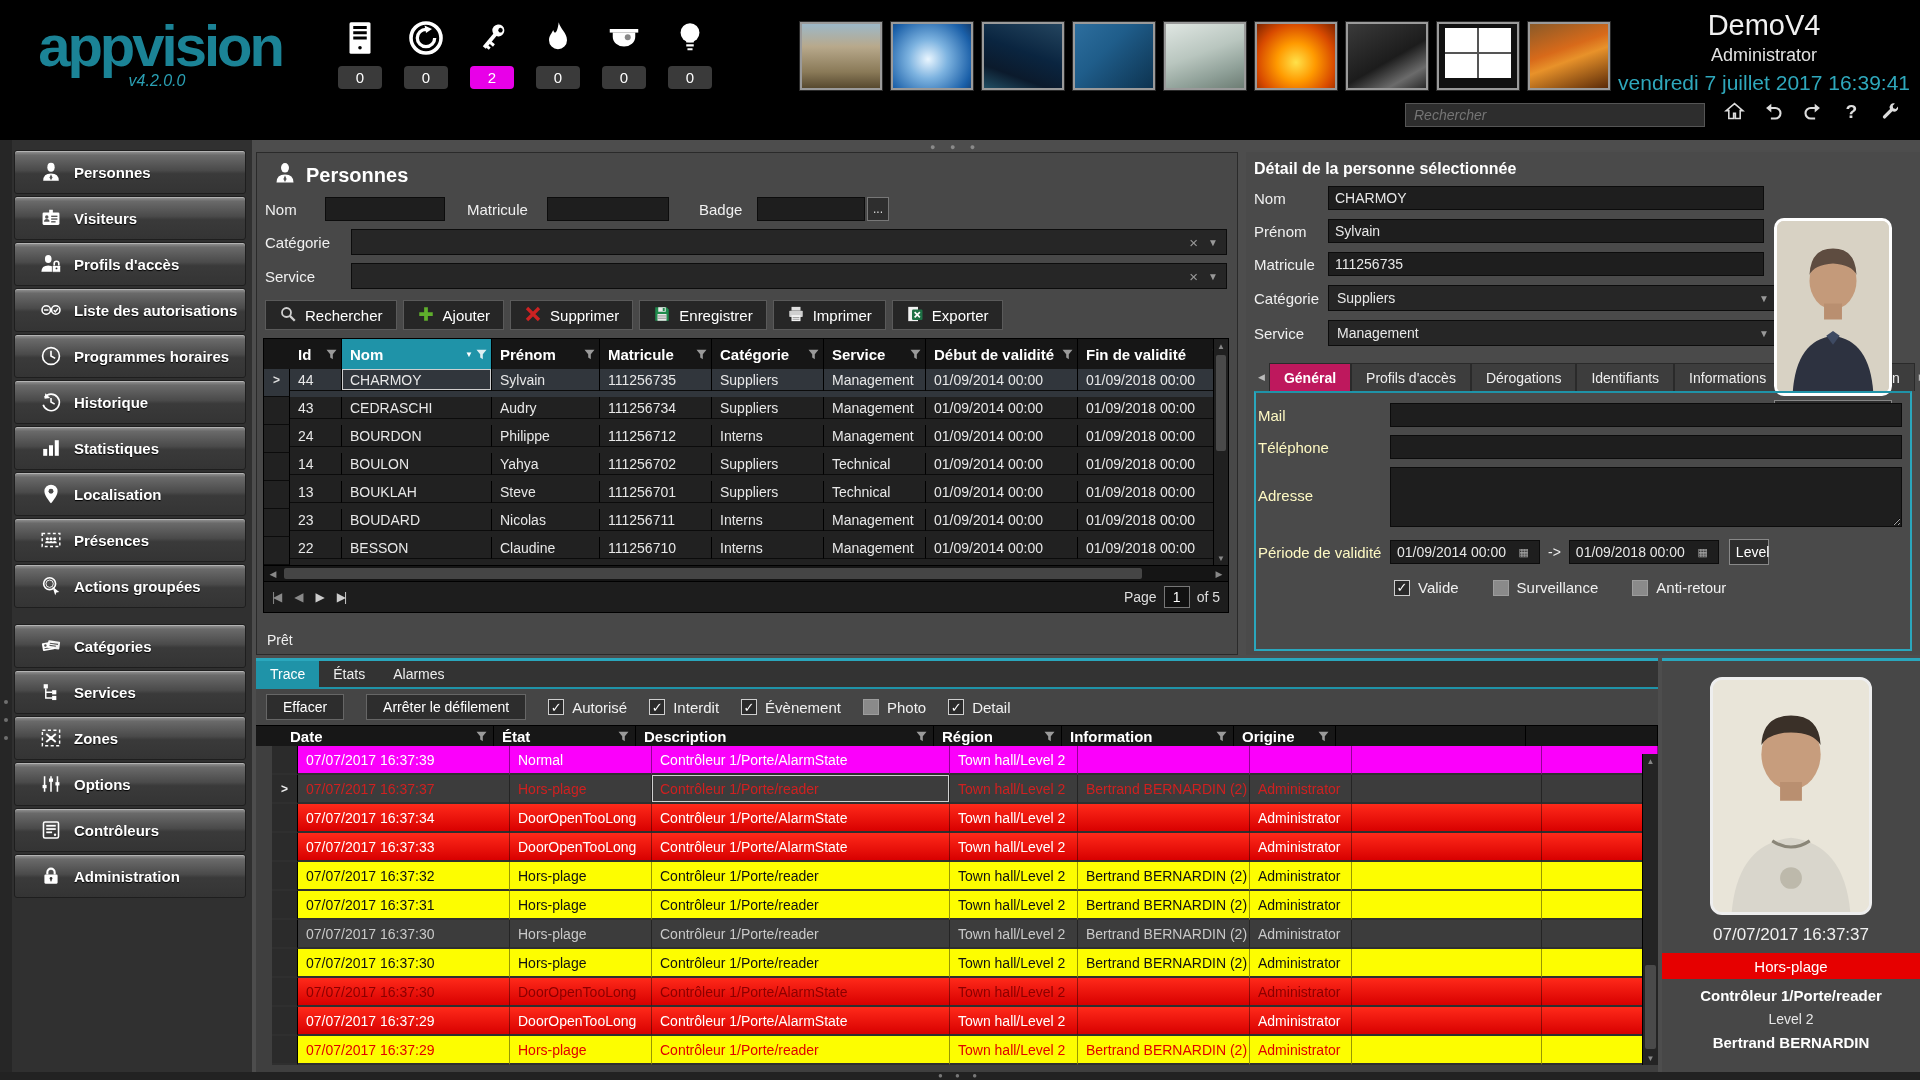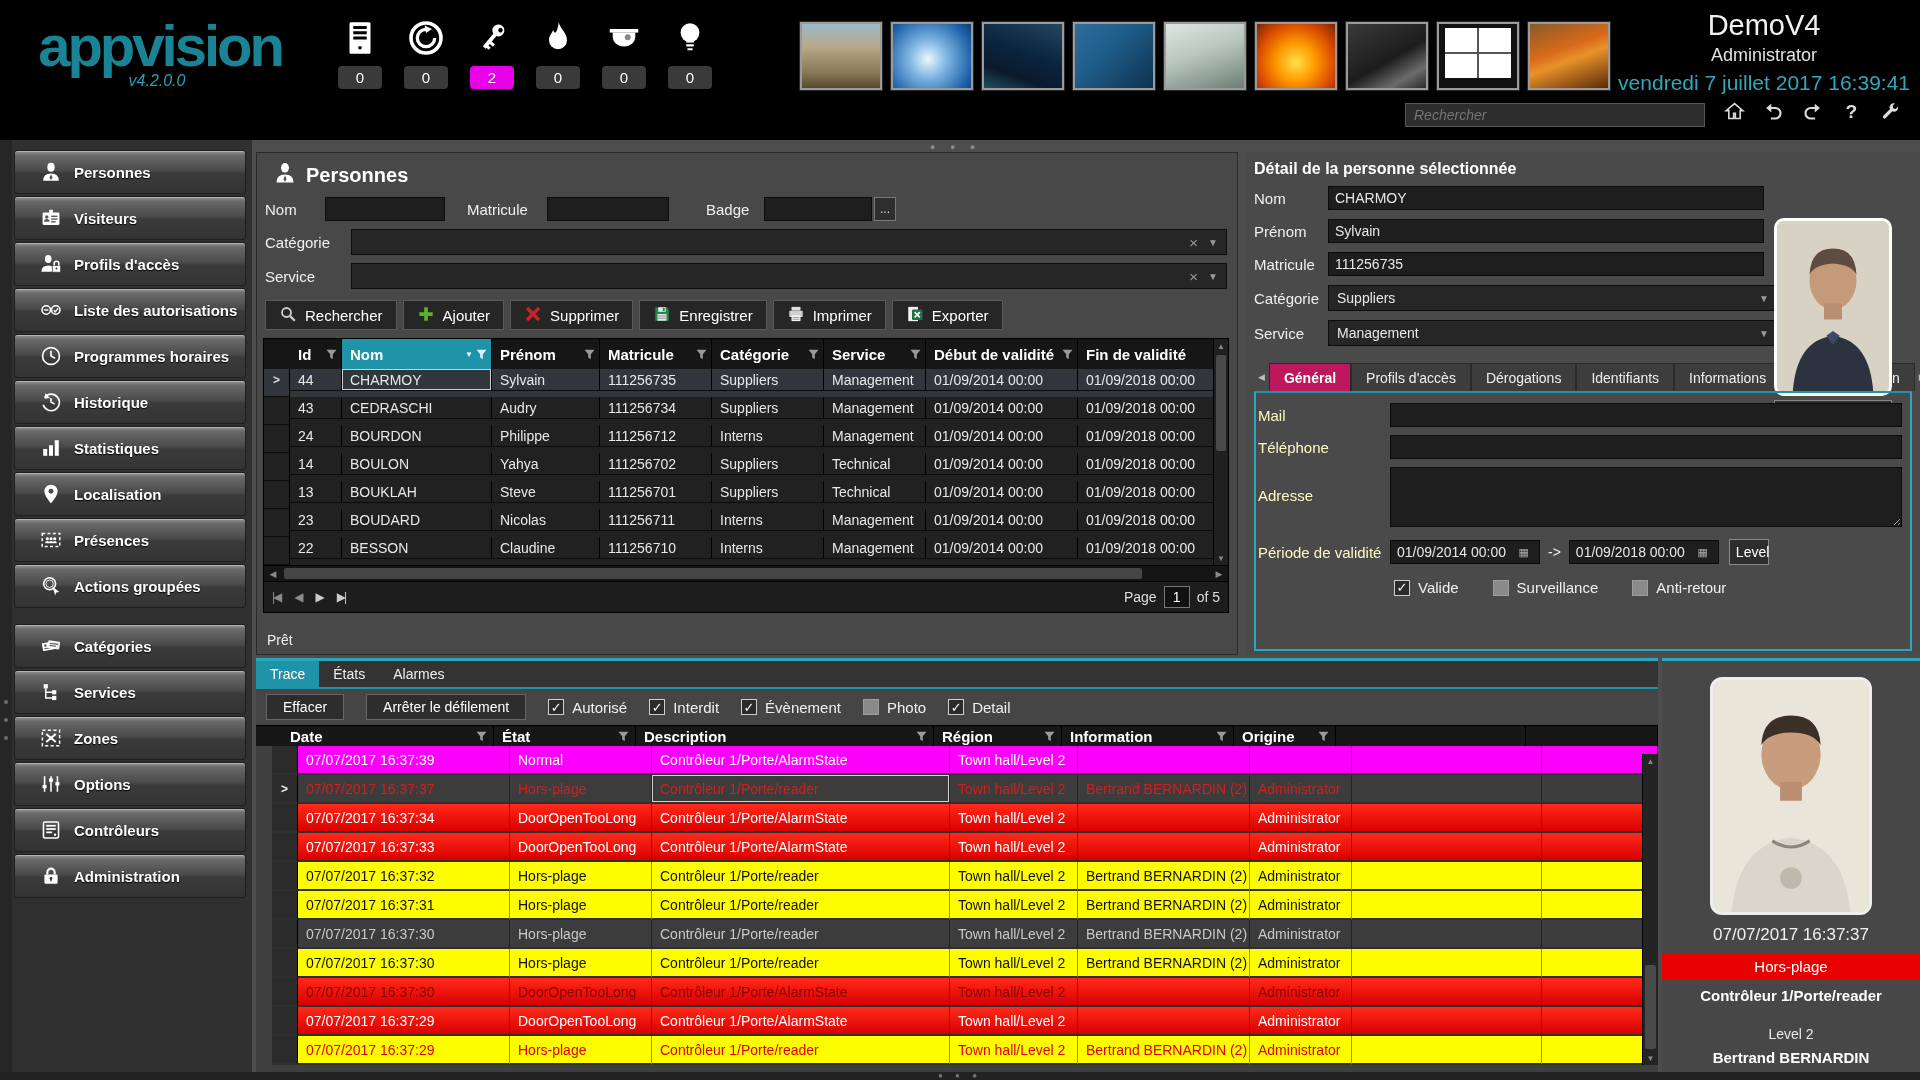--- a/index.html
+++ b/index.html
@@ -149,21 +149,21 @@
   .tvscroll{position:absolute;right:0;top:28px;width:15px;bottom:0;background:#242424;border-left:1px solid #000;display:flex;flex-direction:column;align-items:center;}
   .tvscroll .arr{color:#888;font-size:8px;height:14px;display:flex;align-items:center;cursor:pointer;}
   .tvscroll .vthumb{width:11px;height:84px;background:#4a4a4a;border-radius:2px;margin-top:auto;cursor:grab;}
   .tvscroll .arr.bottom{margin-top:2px;}
   
   .event-panel{position:absolute;left:1662px;top:658px;width:258px;height:414px;background:#474747;border-top:3px solid #2aa7bd;box-sizing:border-box;text-align:center;}
   .photo2{width:156px;height:232px;border:3px solid #eee;border-radius:12px;overflow:hidden;background:#e8e4da;margin:16px auto 0 auto;}
   .ev-time{color:#f0f0f0;font-size:17px;margin-top:10px;}
   .ev-banner{height:26px;background:#e60000;color:#fff;font-size:15px;display:flex;align-items:center;justify-content:center;margin-top:8px;}
   .ev-src{color:#fff;font-size:15px;font-weight:bold;margin-top:8px;}
-  .ev-level{color:#e8e8e8;font-size:14px;margin-top:22px;}
+  .ev-level{color:#e8e8e8;font-size:14px;margin-top:7px;}
   .ev-person{color:#fff;font-size:15px;font-weight:bold;margin-top:7px;}
   
   .bottomstrip{position:absolute;left:0;top:1072px;width:1920px;height:8px;background:#222;color:#777;font-size:8px;text-align:center;line-height:7px;letter-spacing:5px;cursor:row-resize;}
 </style>
 </head>
 <body>
 
 <div class="screen">
 
   <header class="topbar">
@@ -487,21 +487,21 @@
             <path d="M3.5 21.5 q0-8 8.5-8 q8.5 0 8.5 8 z" fill="#fff"></path>
             <path d="M12 14.5 l-1.6 3.5 l1.6 3 l1.6-3 z" fill="#555"></path>
           </svg></span>
       <h1>Personnes</h1>
     </div>
     <div class="frow">
       <label class="flabel" style="width:52px">Nom</label>
       <input class="tinput" style="width: 120px;">
       <label class="flabel" style="width:72px;margin-left:14px">Matricule</label>
       <input class="tinput" style="width: 122px;">
-      <label class="flabel" style="width:50px;margin-left:29px">Badge</label>
+      <label class="flabel" style="width:50px;margin-left:22px">Badge</label>
       <input class="tinput" style="width: 108px;">
       <button class="more" style="margin-left:-6px">...</button>
     </div>
     <div class="frow">
       <label class="flabel" style="width:78px">Catégorie</label>
       <div class="select" style="flex:1">
         <span class="selval"></span>
         <span class="clear-icon">×</span>
         <span class="dd">▼</span>
       </div>

